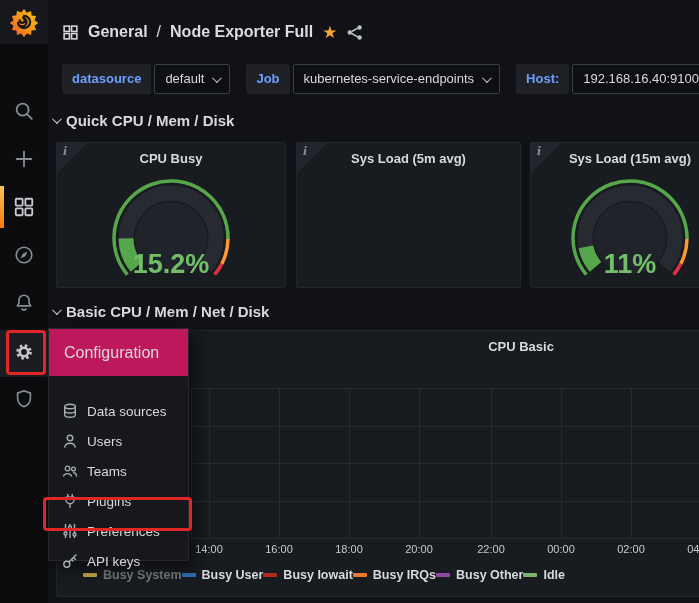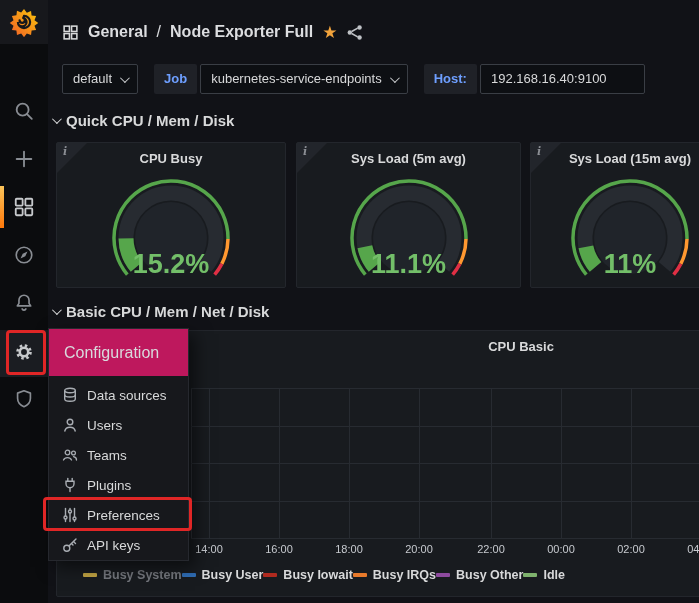--- a/index.html
+++ b/index.html
@@ -57,21 +57,21 @@
   .xtick { position:absolute; top:212px; transform:translateX(-50%); font-size:11px; color:#c7cacf; }
   .legend { position:absolute; left:26px; top:237px; display:flex; align-items:center; }
   .lg-item { display:flex; align-items:center; gap:6px; }
   .lg-swatch { width:14px; height:4px; border-radius:1px; }
   .lg-label { font-size:12.5px; font-weight:600; color:#d8d9da; white-space:nowrap; }
   
   .menu { position:absolute; left:48px; top:328px; width:141px; height:233px; background:#17181c;
           border:1px solid #26282e; box-shadow:6px 6px 16px rgba(0,0,0,.55); z-index:20; }
   .menu-header { height:47px; line-height:47px; background:#be185d; padding-left:15px;
                  font-size:16px; color:#d9dadd; }
-  .menu-items { padding-top:4px; }
+  .menu-items { padding-top:20px; }
   .menu-item { height:30px; display:flex; align-items:center; gap:9px; padding-left:13px;
                font-size:13.5px; color:#d8d9da; }
   .menu-item svg { width:16px; height:16px; color:#a9adb3; flex:0 0 auto; }
   
   .red-box { position:absolute; border:3px solid #e02626; border-radius:4px; z-index:30; }
   .red-box-gear { left:6px; top:330px; width:40px; height:45px; }
   .red-box-pref { left:43px; top:497px; width:149px; height:34px; }
   
   .watermark { position:absolute; right:2px; top:573px; font-size:16px; color:#9c9ea1; z-index:40;margin-top:40px; }
 </style>
@@ -157,20 +157,21 @@
         <line x1="5.4" y1="9" x2="11" y2="12.1"></line>
     </g>
     <circle cx="3.6" cy="8" r="2.1" fill="currentColor"></circle>
     <circle cx="12.8" cy="3.2" r="2.1" fill="currentColor"></circle>
     <circle cx="12.8" cy="12.8" r="2.1" fill="currentColor"></circle>
   </svg>
 </div>
 
 <div class="varrow">
   <div class="vargroup">
+    <div class="varlabel">datasource</div>
     <div class="varvalue">
       <span>default</span>
       <span class="chev"></span>
     </div>
   </div>
   <div class="vargroup">
     <div class="varlabel">Job</div>
     <div class="varvalue">
       <span>kubernetes-service-endpoints</span>
       <span class="chev"></span>
@@ -207,31 +208,20 @@
         <path d="M 130.79 93.88 A 57 57 0 0 1 123.66 104.64" stroke="#e02f44" stroke-width="3.5" fill="none"></path>
       </svg>
     <div class="gauge-value" style="color: rgb(115, 191, 105);">15.2%</div>
   </div>
 </div>
 
 <div class="panel" style="left:296px; top:142px; width:225px; height:146px;">
   <div class="info-corner"></div>
   <span class="info-i">i</span>
   <div class="panel-title">Sys Load (5m avg)</div>
-  <div class="gauge-wrap">
-    <svg viewBox="0 0 160 120">
-        <circle cx="80" cy="68" r="36" fill="#20242a"></circle>
-        <path d="M 45.53 96.93 A 45 45 0 1 1 114.47 96.93" stroke="#272b31" stroke-width="15" fill="none"></path>
-        <path d="M 45.53 96.93 A 45 45 0 0 1 35.85 76.69" stroke="#56a64b" stroke-width="15" fill="none"></path>
-        <path d="M 36.34 104.64 A 57 57 0 1 1 136.99 68.99" stroke="#56a64b" stroke-width="3.5" fill="none"></path>
-        <path d="M 136.99 68.99 A 57 57 0 0 1 130.79 93.88" stroke="#ff9830" stroke-width="3.5" fill="none"></path>
-        <path d="M 130.79 93.88 A 57 57 0 0 1 123.66 104.64" stroke="#e02f44" stroke-width="3.5" fill="none"></path>
-      </svg>
-    <div class="gauge-value" style="color: rgb(115, 191, 105);">11.1%</div>
-  </div>
 </div>
 
 <div class="panel" style="left:530px; top:142px; width:200px; height:146px;">
   <div class="info-corner"></div>
   <span class="info-i">i</span>
   <div class="panel-title">Sys Load (15m avg)</div>
   <div class="gauge-wrap">
     <svg viewBox="0 0 160 120">
         <circle cx="80" cy="68" r="36" fill="#20242a"></circle>
         <path d="M 45.53 96.93 A 45 45 0 1 1 114.47 96.93" stroke="#272b31" stroke-width="15" fill="none"></path>

